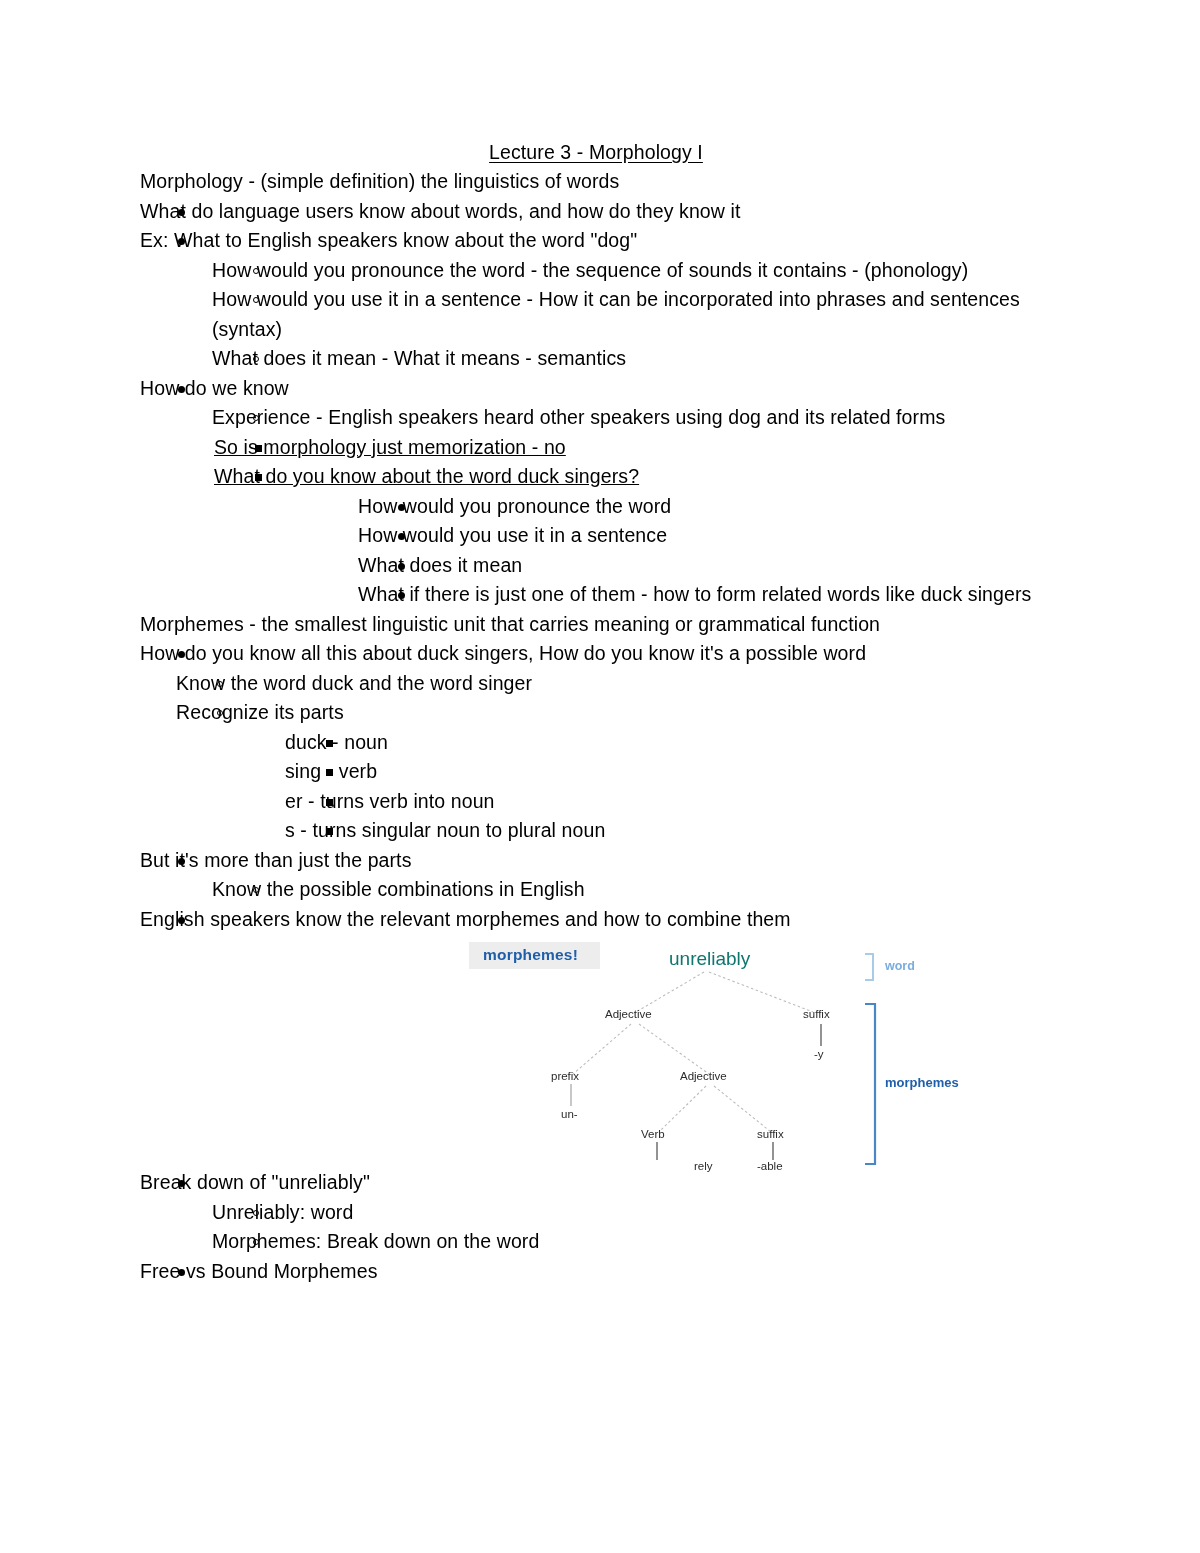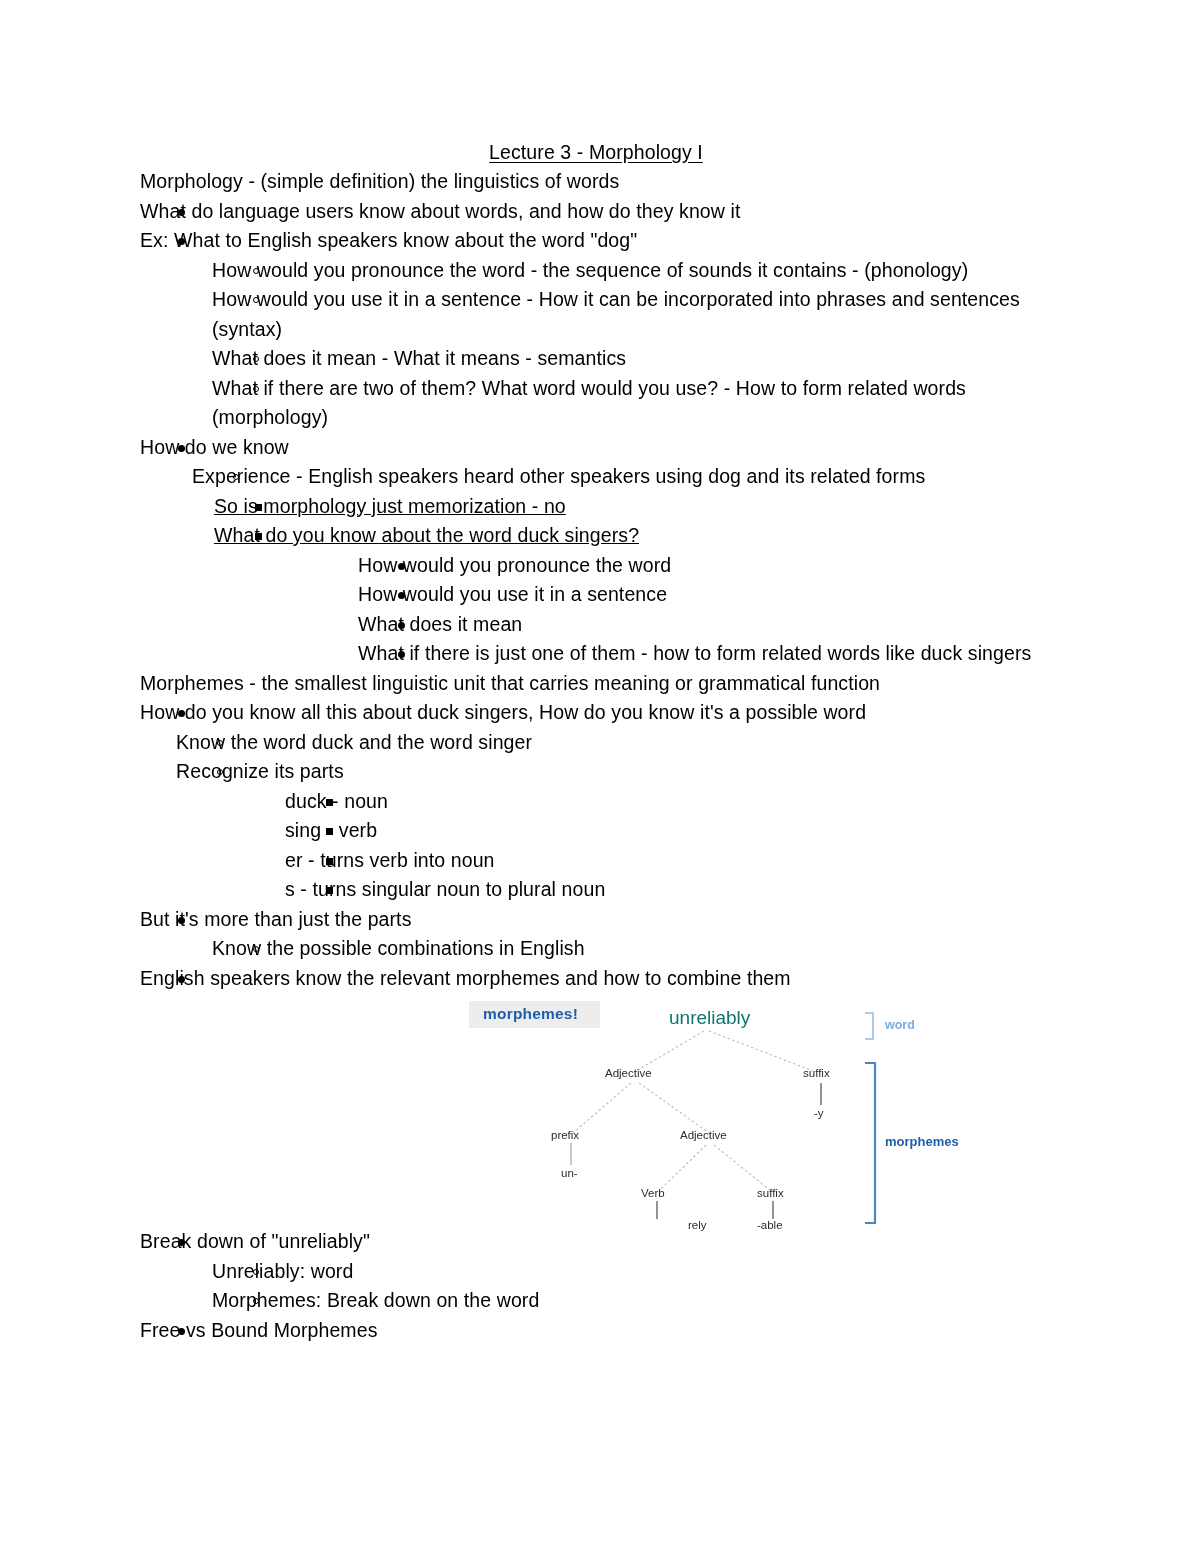--- a/index.html
+++ b/index.html
@@ -171,28 +171,27 @@
 
     <ul class="lvl l1">
       <li><span class="bullet"></span><span>What do language users know about words, and how do they know it</span></li>
       <li><span class="bullet"></span><span>Ex: What to English speakers know about the word "dog"</span></li>
     </ul>
 
     <ul class="lvl l2" style="margin-left:72px;">
       <li><span class="bullet"></span><span>How would you pronounce the word - the sequence of sounds it contains  - (phonology)</span></li>
       <li><span class="bullet"></span><span>How would you use it in a sentence - How it can be incorporated into phrases and sentences (syntax)</span></li>
       <li><span class="bullet"></span><span>What does it mean - What it means - semantics</span></li>
-      <li><span class="bullet"></span><span>What if there are two of them? What word would you use? - How to form related words (morphology)</span></li>
     </ul>
 
     <ul class="lvl l1">
       <li><span class="bullet"></span><span>How do we know</span></li>
     </ul>
 
-    <ul class="lvl l2" style="margin-left:52px;">
+    <ul class="lvl l2" style="margin-left:72px;">
       <li><span class="bullet"></span><span>Experience - English speakers heard other speakers using dog and its related forms</span></li>
     </ul>
 
     <ul class="lvl l3" style="margin-left:74px;text-decoration:underline;">
       <li><span class="bullet"></span><span>So is morphology just memorization - no</span></li>
       <li><span class="bullet"></span><span>What do you know about the word duck singers?</span></li>
     </ul>
 
     <ul class="lvl l4" style="margin-left:218px;">
       <li><span class="bullet"></span><span>How would you pronounce the word</span></li>
@@ -268,21 +267,21 @@
         <span class="node-cat" style="left:144px; top:72px;">Adjective</span>
         <span class="node-cat" style="left:342px; top:72px;">suffix</span>
         <span class="node-leaf" style="left:353px; top:112px;">-y</span>
 
         <span class="node-cat" style="left:90px; top:134px;">prefix</span>
         <span class="node-leaf" style="left:100px; top:172px;">un-</span>
 
         <span class="node-cat" style="left:219px; top:134px;">Adjective</span>
 
         <span class="node-cat" style="left:180px; top:192px;">Verb</span>
-        <span class="node-leaf" style="left:194px; top:224px;padding-left:33px;">rely</span>
+        <span class="node-leaf" style="left:200px; top:224px;padding-left:33px;">rely</span>
 
         <span class="node-cat" style="left:296px; top:192px;">suffix</span>
         <span class="node-leaf" style="left:296px; top:224px;">-able</span>
 
         <span class="brace-label lbl-word" style="left:424px; top:23px;">word</span>
         <span class="brace-label lbl-morphemes" style="left:424px; top:139px;">morphemes</span>
 
       </div>
     </div>
 

